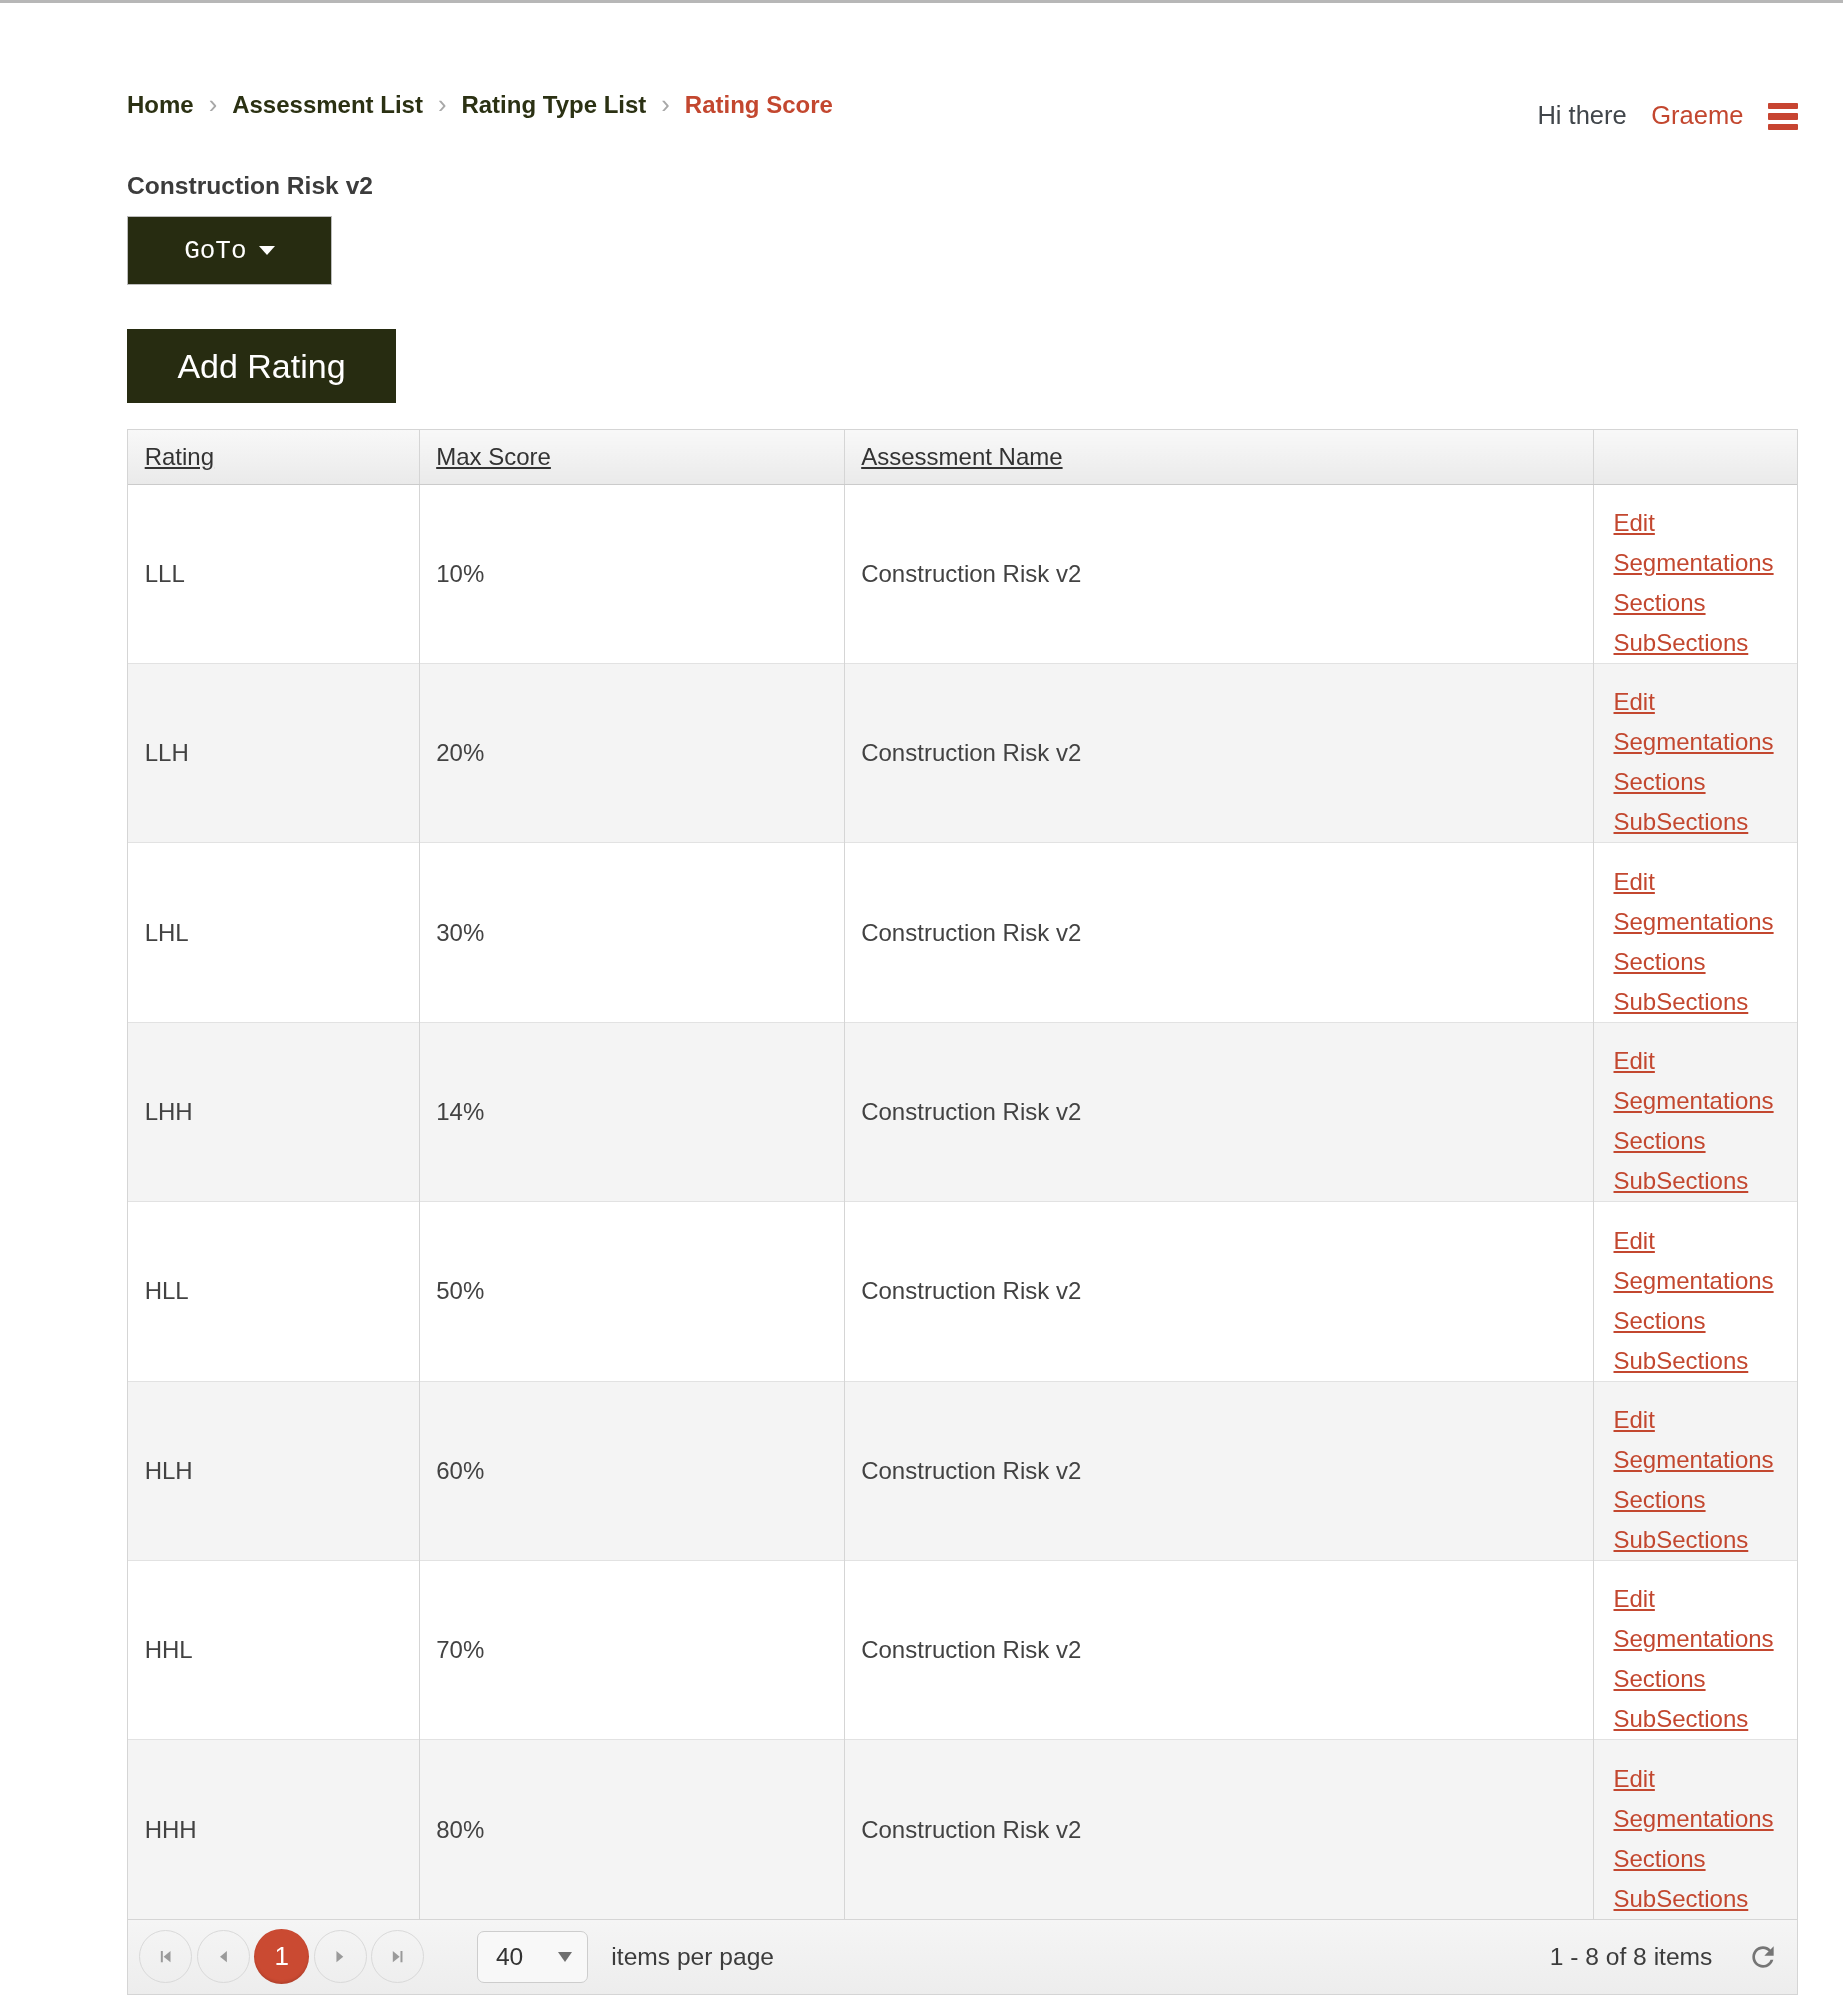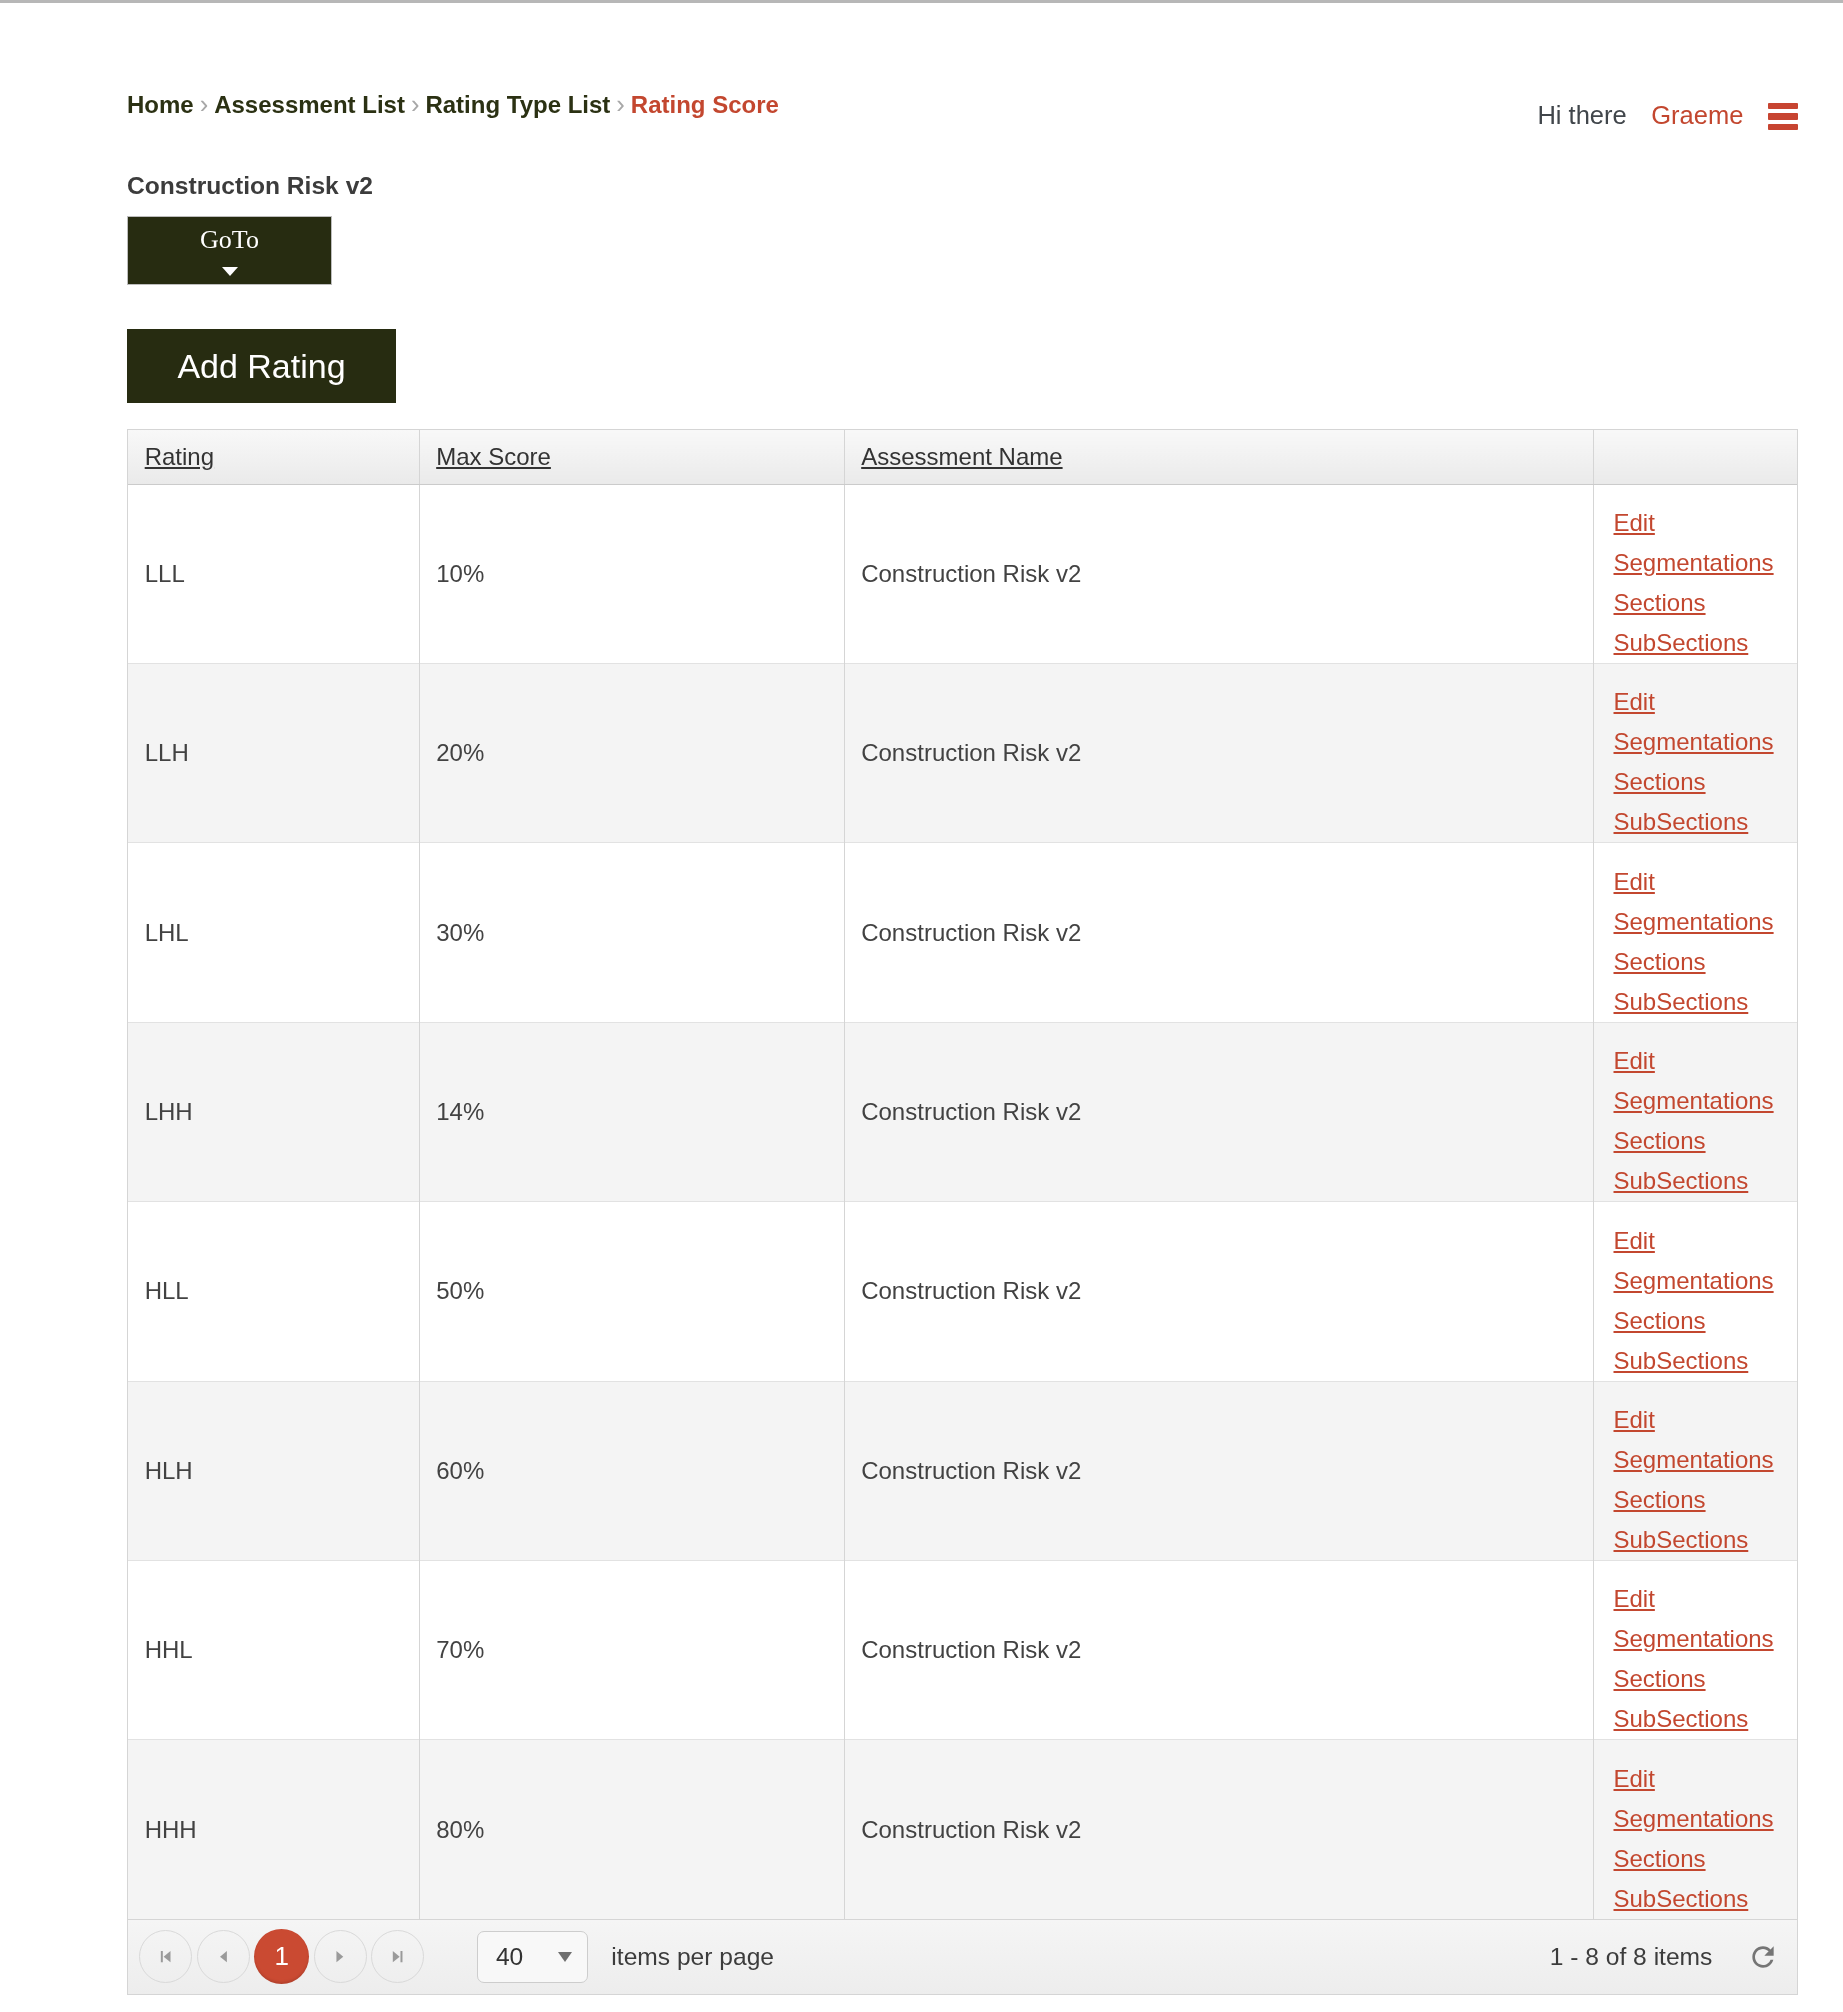--- a/index.html
+++ b/index.html
@@ -7,36 +7,36 @@
   body {
     font-family: "Liberation Sans", sans-serif;
     color:#424242;
     min-height:2013px;
   }
   .top-strip { height:2.6px; background:#b7b7b7; }
   .page { margin:0 45px 0 127px; }
 
   
   .topbar { display:flex; justify-content:space-between; align-items:flex-start; margin-top:88px; }
-  .breadcrumb { display:flex; align-items:center; gap:6px; font-size:24px; font-weight:bold; color:#2b3113; }
+  .breadcrumb { display:flex; align-items:center; gap:15px; font-size:24px; font-weight:bold; color:#2b3113; }
   .breadcrumb .crumb { cursor:pointer; }
   .breadcrumb .crumb.active { color:#c3472f; cursor:default; }
   .breadcrumb .sep { color:#a8a8a8; font-weight:400; font-size:25.5px; transform:translateY(-0.9px); }
   .greeting { display:flex; align-items:center; gap:24.6px; font-size:25.5px; color:#41464b; margin-top:10.5px; }
   .greeting .name { color:#c3472f; cursor:pointer; }
   .hamburger { width:30px; display:flex; flex-direction:column; gap:4.4px; cursor:pointer; padding-top:1.8px; }
   .hamburger .bar { height:6.1px; background:#c74431; border-radius:0.9px; }
 
   
   .context { margin-top:42px; font-size:24.6px; font-weight:bold; color:#3c3c3c; }
   .title-row { display:flex; justify-content:space-between; align-items:center; margin-top:16px; }
   h1.page-title { margin:0; font-size:49px; font-weight:bold; color:#2b3113; letter-spacing:-0.9px; }
   .goto-btn {
     width:205px; height:69px; background:#272c11; color:#fff; border:1.8px solid #bdbdbd;
-    font-family:Liberation Serif, serif; font-size:26px; display:flex; align-items:center; justify-content:center; gap:12.3px; cursor:pointer;flex-direction:column;
+    font-family:Liberation Mono, monospace; font-size:26px; display:flex; align-items:center; justify-content:center; gap:12.3px; cursor:pointer;
   }
   .caret-down { width:0; height:0; border-left:8px solid transparent; border-right:8px solid transparent; border-top:9.7px solid #fff; }
   .add-btn {
     margin-top:44px; width:269px; height:74px; background:#272c11; color:#fff; border:none;
     font-family:inherit; font-size:34px; cursor:pointer;
   }
 
   
   .grid { margin-top:26px; border:0.9px solid #d5d5d5; }
   table { width:100%; border-collapse:collapse; table-layout:fixed; }

